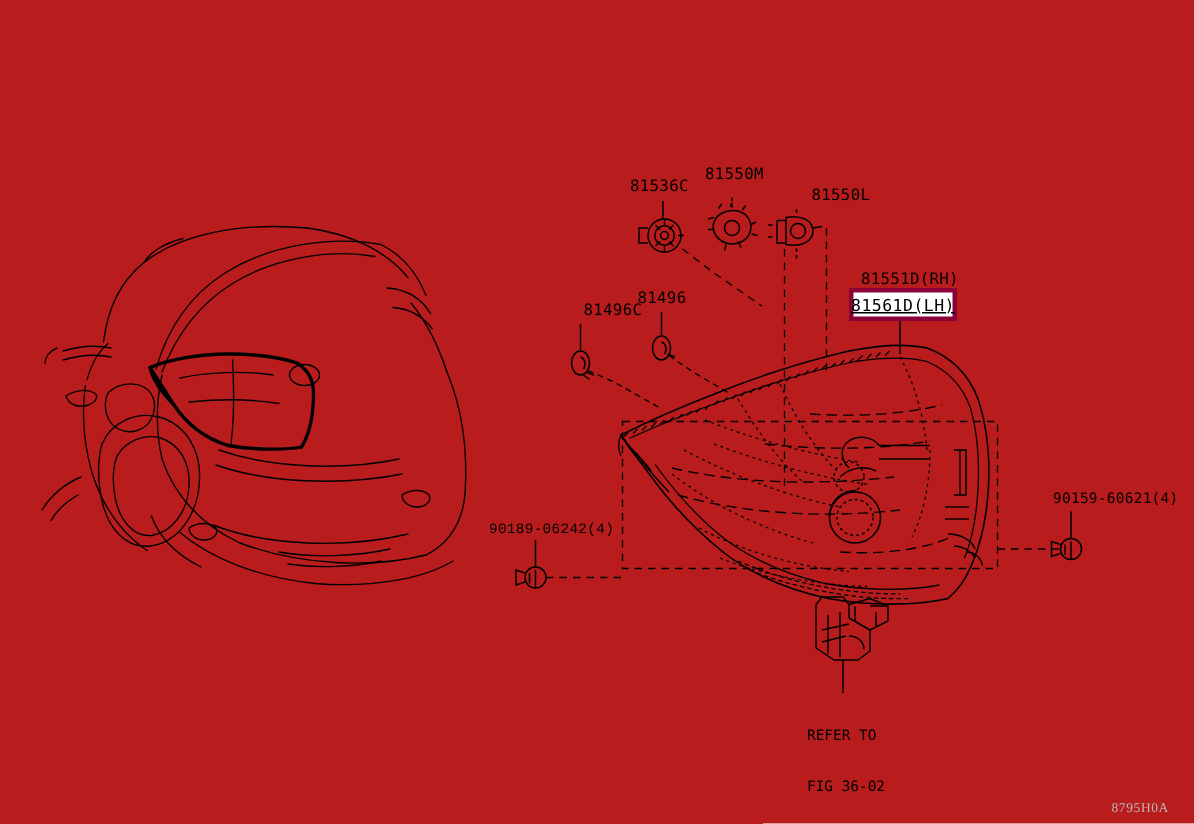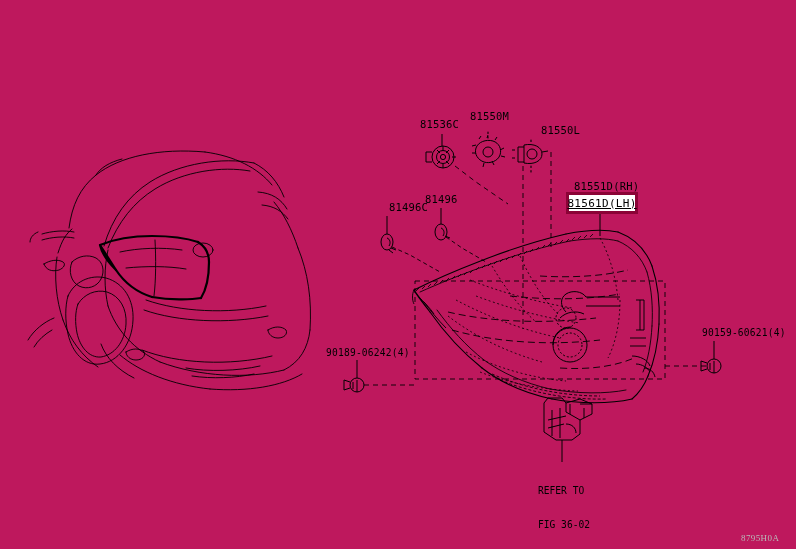--- a/index.html
+++ b/index.html
@@ -7,21 +7,21 @@
     padding: 0;
     background: #ffffff;
   }
   body {
     font-family: "DejaVu Sans Mono", monospace;
   }
   #diagram {
     position: relative;
     width: 796px;
     height: 549px;
-    background: #be185d;
+    background: #b91c1c;
     overflow: hidden;
   }
   svg.layer {
     position: absolute;
     left: 0;
     top: 0;
     width: 796px;
     height: 549px;
   }
   .label {
@@ -409,21 +409,21 @@
   <div class="label" style="left:420px; top:119px;">81536C</div>
 
   <div class="label" style="left:470px; top:111px;">81550M</div>
 
   <div class="label" style="left:505px; top:125px;margin-left:36px;">81550L</div>
 
   <div class="label" style="left:389px; top:202px;">81496C</div>
 
   <div class="label" style="left:425px; top:194px;">81496</div>
 
-  <div class="label label-sm" style="left:326px; top:347px;">90189-06242(4)</div>
+  <div class="label label-sm" style="left:326px; top:347px;font-family:Liberation Mono, monospace;">90189-06242(4)</div>
 
   <div class="label label-sm" style="left:702px; top:327px;">90159-60621(4)</div>
 
   <div class="hidden-label" style="left:574px; top:180px;">81551D(RH)</div>
 
   <div class="highlight-box" style="left:566px; top:192px; width:72px; height:22px;text-decoration:underline;">81561D(LH)</div>
 
   <div class="refer-block" style="left:538px; top:462px;">
     <div>REFER TO</div>
     <div>FIG 36-02</div>

